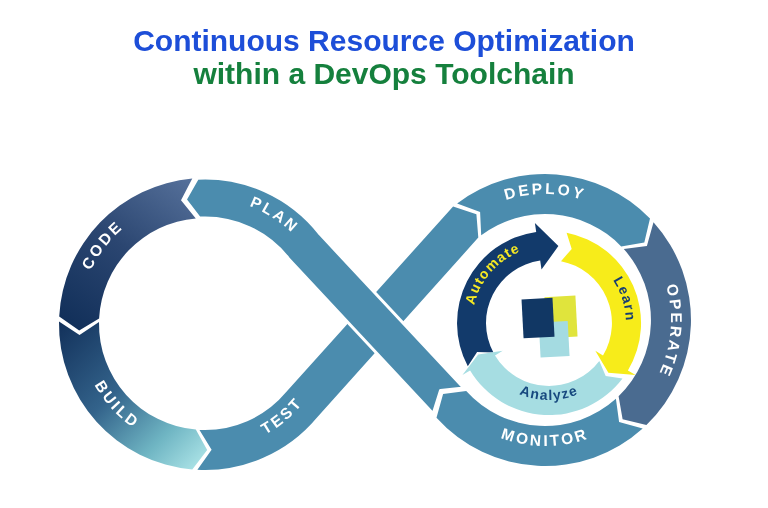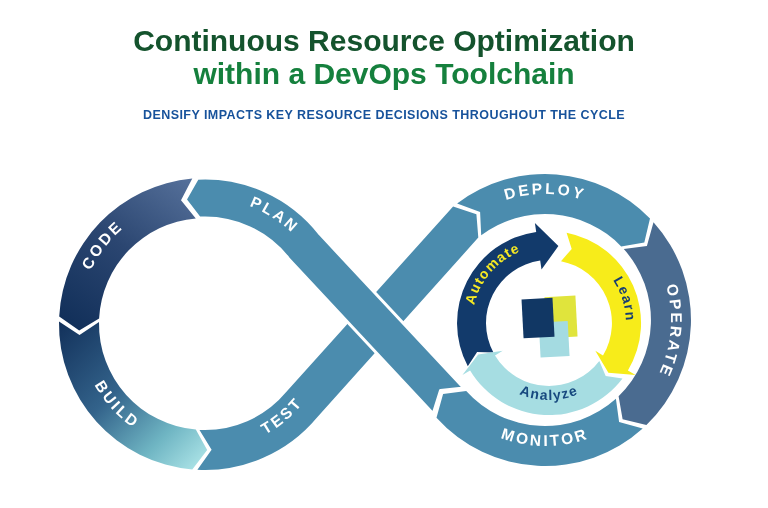--- a/index.html
+++ b/index.html
@@ -21,23 +21,22 @@
   .inner-label{
     font-size:14px;font-weight:700;letter-spacing:1.2px;
   }
 </style>
 </head>
 <body>
 
 <div class="stage">
 
   <div class="hdr">
-    <div class="title-line" style="color: #14532d;">Continuous Resource Optimization</div>
+    <div class="title-line" style="color: #1d4ed8;">Continuous Resource Optimization</div>
     <div class="title-line" style="color: #15803d;">within a DevOps Toolchain</div>
-    <div class="subtitle" style="color: rgb(23, 82, 155);">DENSIFY IMPACTS KEY RESOURCE DECISIONS THROUGHOUT THE CYCLE</div>
   </div>
 
   <svg class="diagram-svg" width="768" height="508" viewBox="0 0 768 508">
 
     <defs>
       <linearGradient id="gradCode" gradientUnits="userSpaceOnUse" x1="192" y1="179" x2="79" y2="331">
         <stop offset="0" stop-color="#56719B"></stop>
         <stop offset="0.5" stop-color="#2B4671"></stop>
         <stop offset="1" stop-color="#12305A"></stop>
       </linearGradient>

